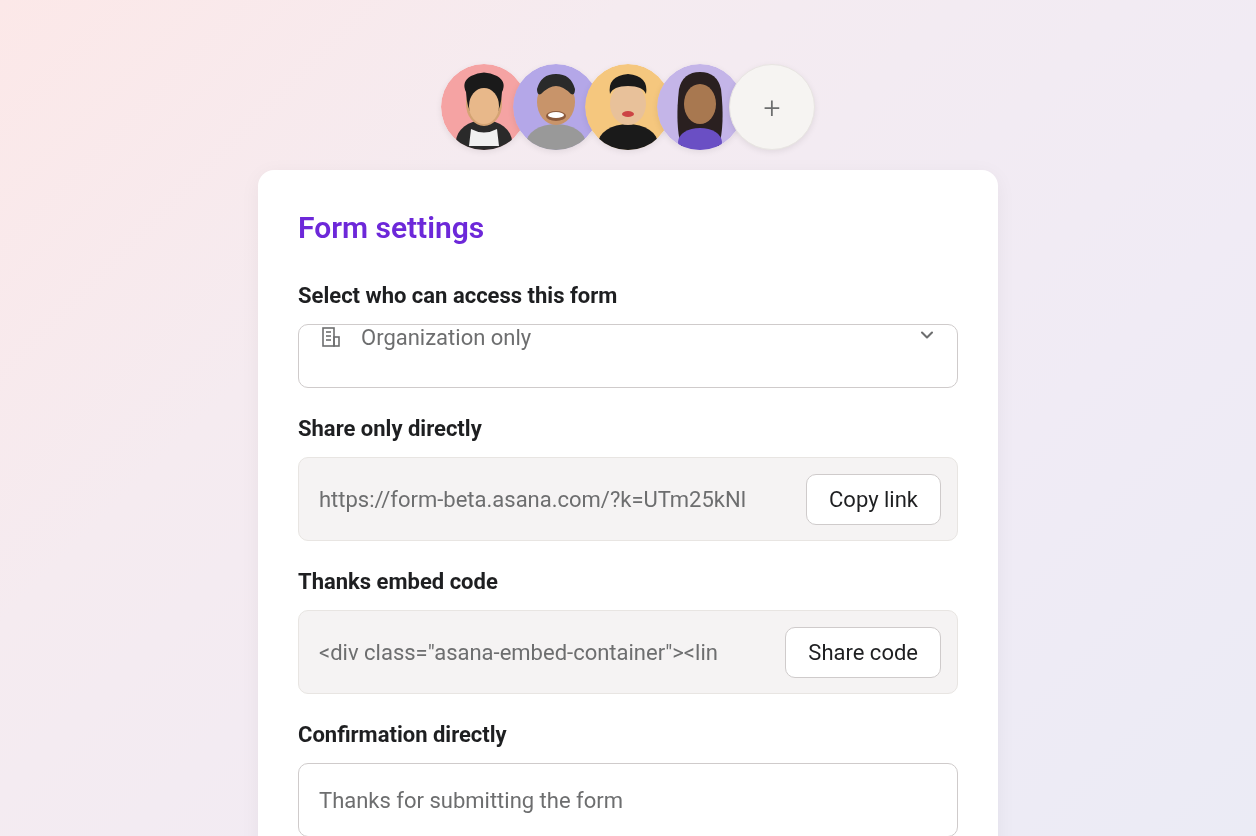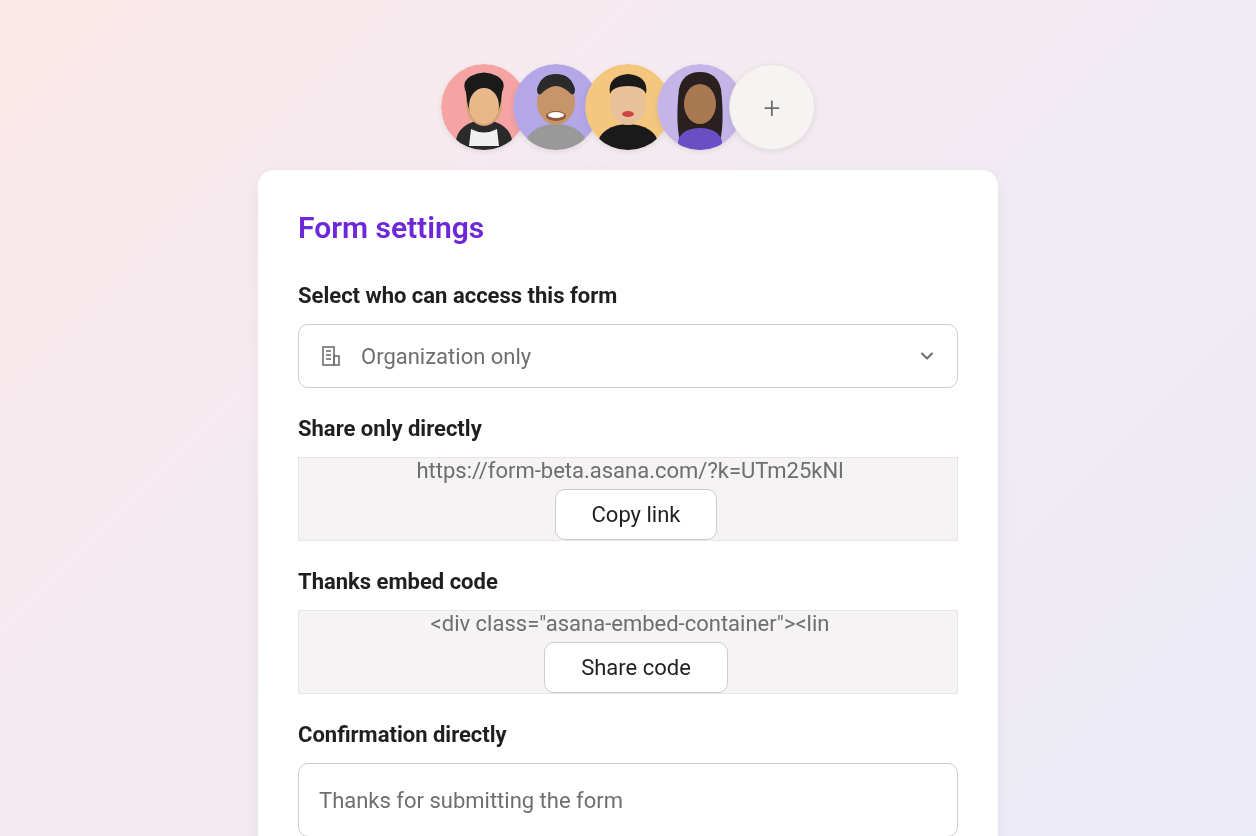--- a/index.html
+++ b/index.html
@@ -72,21 +72,20 @@
       margin-bottom: 28px;
     }
     .section-label {
       font-size: 22px;
       color: #1e1f21;
       font-weight: 700;
       margin-bottom: 16px;
     }
     .select-box {
       display: flex;
-      align-items: center;
       height: 64px;
       border: 1px solid #cfcbcb;
       border-radius: 10px;
       padding: 0 20px;
       background: #ffffff;
       cursor: pointer;
     }
     .select-box .icon {
       width: 24px;
       height: 24px;
@@ -102,37 +101,36 @@
     .select-box .chevron {
       width: 20px;
       height: 20px;
       color: #6d6e6f;
     }
     .readonly-row {
       display: flex;
       align-items: center;
       height: 84px;
       border: 1px solid #e8e5e2;
-      border-radius: 0;
+      border-radius: 10px;
       background: #f5f3f3;
       padding: 0 16px 0 20px;
-      flex-direction: column;
     }
     .readonly-row .text {
       font-size: 22px;
       color: #6d6e6f;
       flex: 1;
       white-space: nowrap;
       overflow: hidden;
     }
     .copy-btn {
       background: #ffffff;
       border: 1px solid #cfcbcb;
       border-radius: 10px;
-      padding: 12px 36px;
+      padding: 12px 22px;
       font-size: 22px;
       color: #1e1f21;
       cursor: pointer;
       font-family: inherit;
       flex-shrink: 0;
       margin-left: 12px;
     }
     .text-input {
       display: flex;
       align-items: center;

